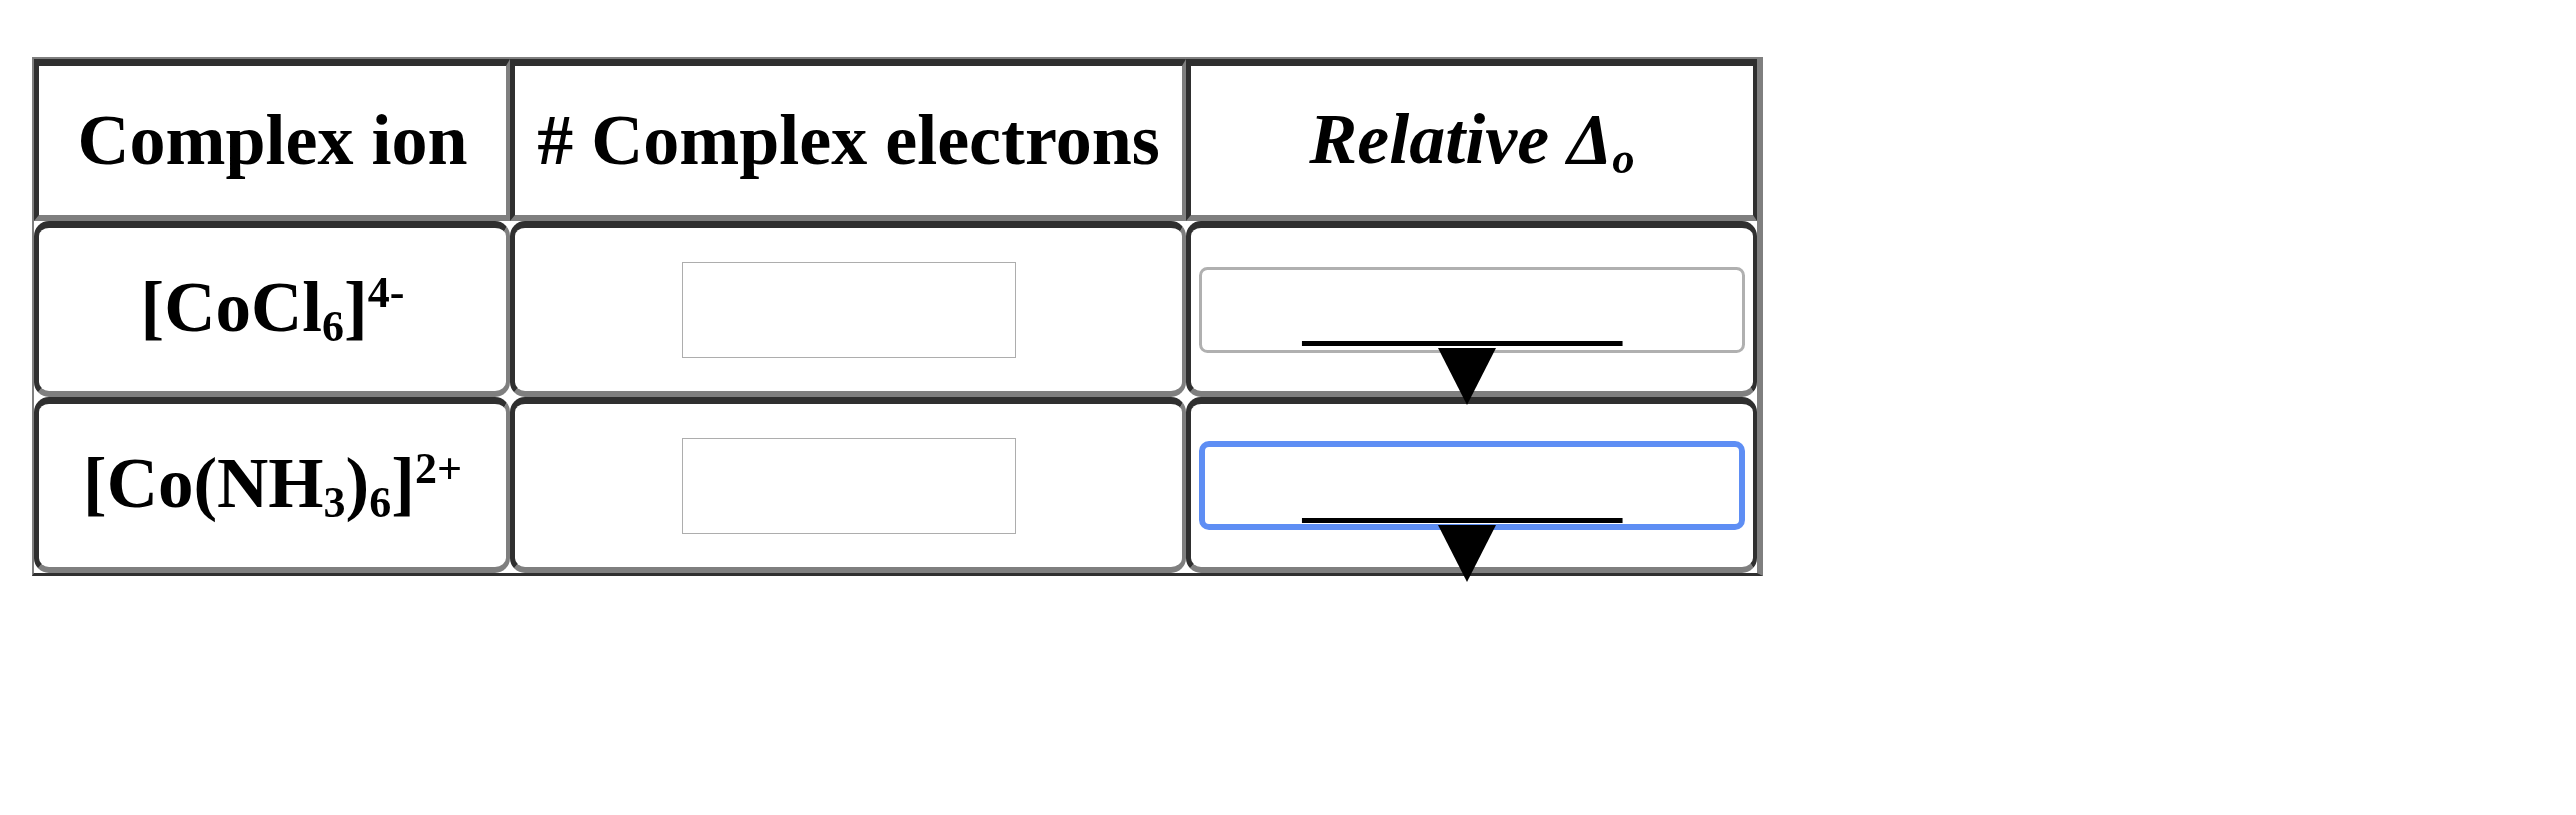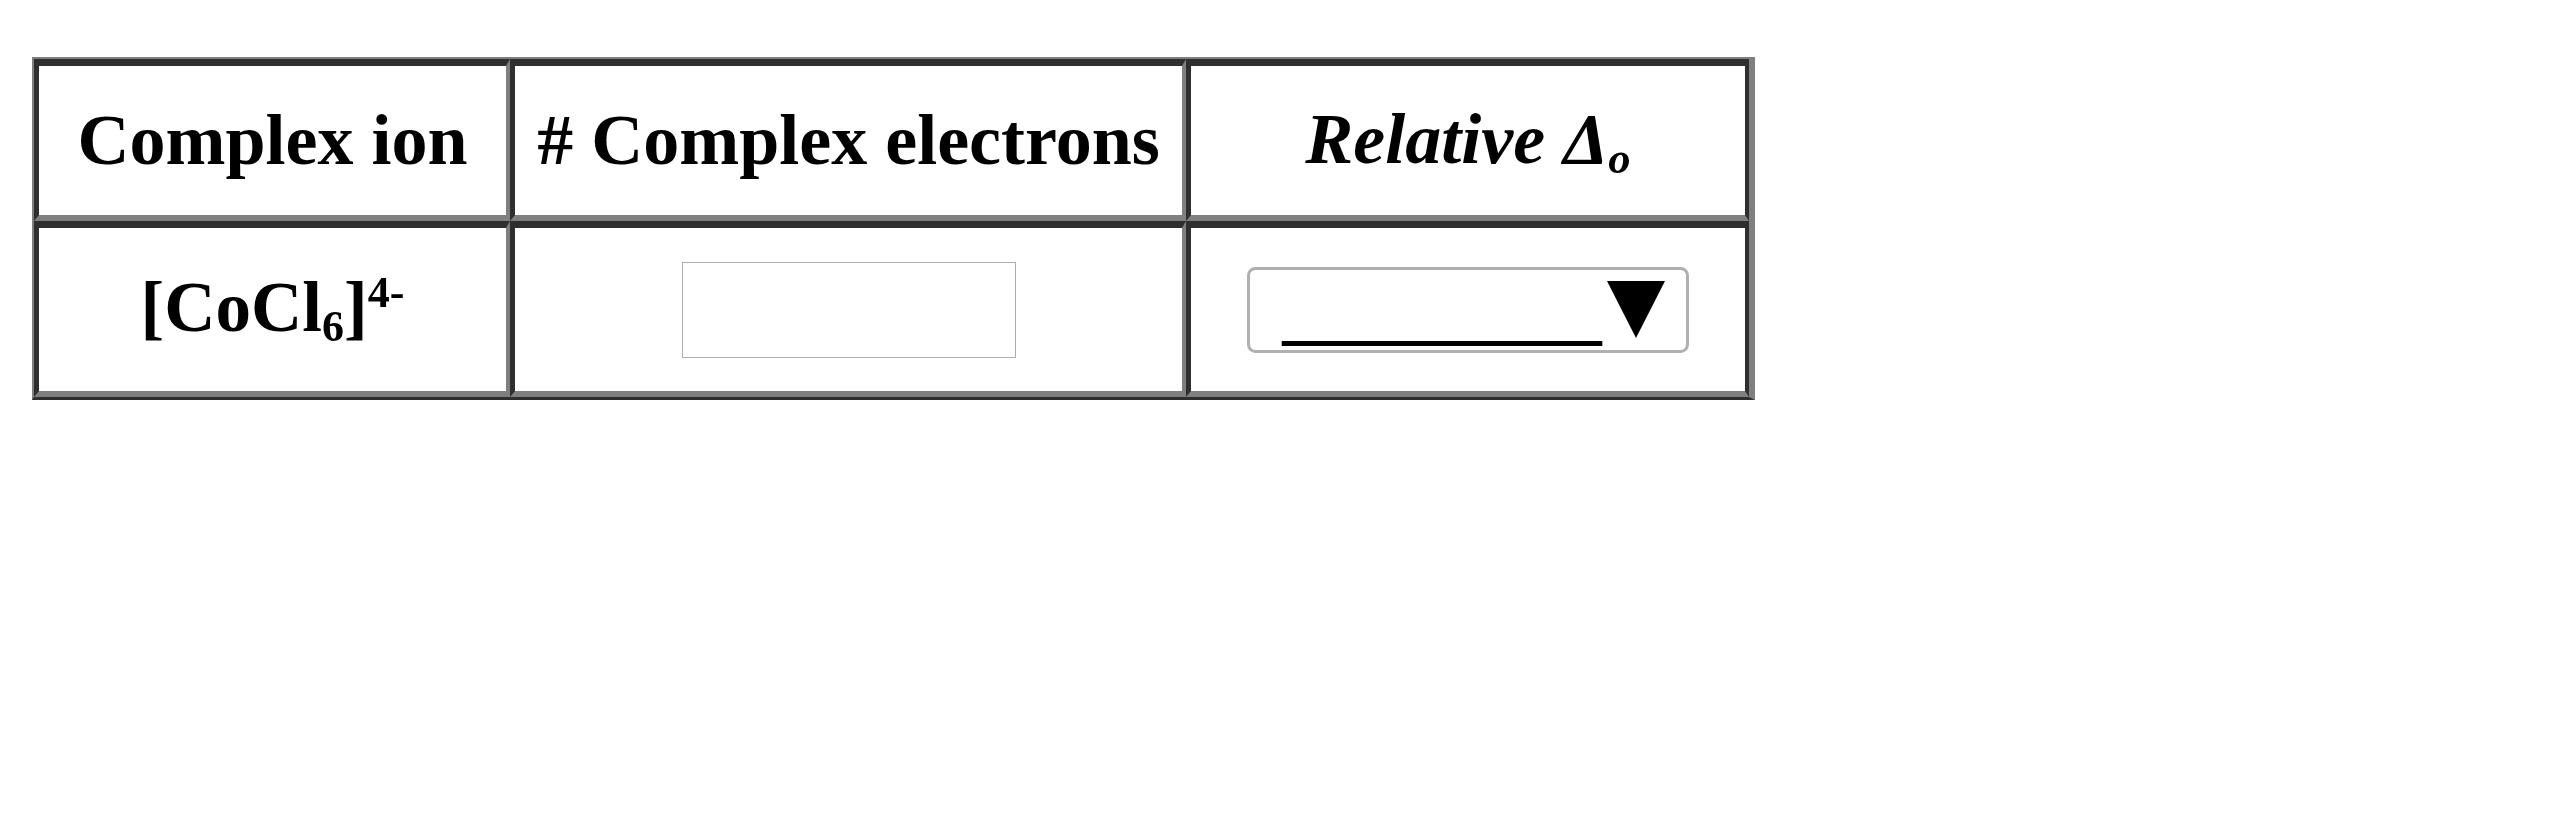--- a/index.html
+++ b/index.html
@@ -26,42 +26,43 @@
     background: #fff;
     border-top: 7.6px solid #2f2f2f;
     border-left: 5.9px solid #2f2f2f;
     border-bottom: 6.7px solid #7f7f7f;
     border-right: 4.2px solid #7f7f7f;
     text-align: center; vertical-align: middle;
     padding: 8px;
   }
   .qtable th:last-child, .qtable td:last-child { border-right-color: #2f2f2f; font-style: italic; }
   .qtable th { height: 162px; font-size: 72px; }
-  .qtable td { height: 176px; font-size: 71px; }
+  .qtable td { height: 176px; font-size: 71px; border-radius: 15px; }
 
   .sub { font-size: 0.62em; vertical-align: -0.22em; }
   .sup { font-size: 0.62em; vertical-align: 0.55em; }
 
   .text-input {
     display: block; margin: 0 auto;
     width: 334px; height: 96px;
     border: 1.7px solid #adadad; border-radius: 0;
     background: #fff;
     font-family: inherit; font-size: 50px; font-weight: bold;
     padding: 0 15px; outline: none;
   }
 
   .select-box {
     margin: 0 auto;
-    width: 442px; height: 86px;
+    width: 546px; height: 86px;
     border: 3.4px solid #b0b0b0; border-radius: 8.4px;
     background: #fff;
     display: flex; align-items: center; justify-content: space-between;
     padding: 0 47px 0 37px;
     cursor: pointer;
+    flex-direction: column;
   }
   .select-box.focused {
     height: 89px;
     border: 6.7px solid #5e8ef4; border-radius: 10px;
     padding: 0 44px 0 34px;
   }
   .blank-line {
     font-size: 71px; line-height: 1.1; color: #000;
     transform: translateY(3.4px);
     white-space: nowrap;
@@ -104,16 +105,30 @@
         <td>
           <input type="text" class="text-input" value="" style="">
         </td>
         <td>
           <div class="select-box">
             <span class="blank-line">_________</span>
             <div class="arrow-down"></div>
           </div>
         </td>
       </tr>
+      <tr>
+        <td>
+          <span><span>[Co(NH</span><span class="sub">3</span><span>)</span><span class="sub">6</span><span>]</span><span class="sup">2+</span></span>
+        </td>
+        <td>
+          <input type="text" class="text-input" value="" style="">
+        </td>
+        <td>
+          <div class="select-box focused">
+            <span class="blank-line">_________</span>
+            <div class="arrow-down"></div>
+          </div>
+        </td>
+      </tr>
     </tbody>
   </table>
 </div>
 
 
 </body></html>

